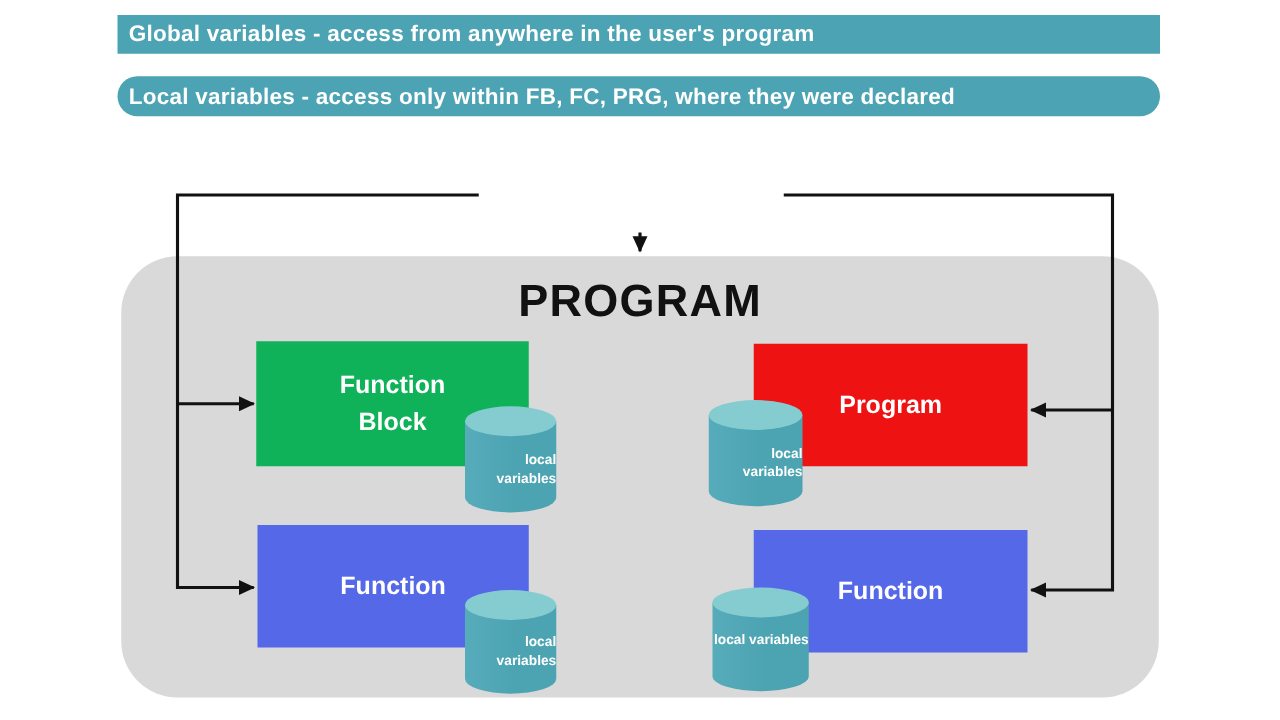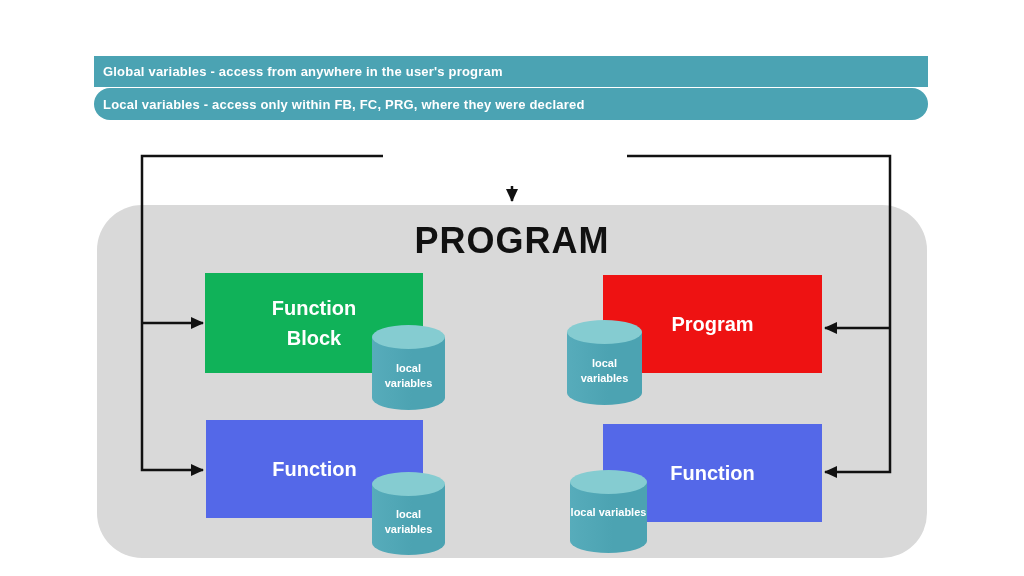--- a/index.html
+++ b/index.html
@@ -5,27 +5,26 @@
   html,body { margin:0; padding:0; background:#ffffff; }
   .canvas {
     position:relative; width:1024px; height:576px; background:#ffffff;
     font-family:"Liberation Sans", sans-serif; overflow:hidden;
   }
 
   
   .banner {
     position:absolute; left:94px; width:834px; height:31px;
     background:var(--banner-teal, #4BA3B3);
-    color:#ffffff; font-weight:700; font-size:13px;
+    color:#ffffff; font-weight:700; font-size:18px;
     display:flex; align-items:center; padding-left:9px; box-sizing:border-box;
     letter-spacing:0.2px;
-    margin-top:44px;
   }
   .banner.b1 { top:12px; }
-  .banner.b2 { top:44px; height:32px;border-radius:16px; }
+  .banner.b2 { top:61px; height:32px;border-radius:16px; }
 
   
   .pill {
     position:absolute; left:383px; top:131px; width:244px; height:51px;
     background:var(--pill-blue, #2F9BF1); border-radius:26px;
     color:#ffffff; font-weight:700; font-size:19px;
     display:flex; align-items:center; justify-content:center;
   }
 
   
@@ -56,21 +55,21 @@
     position:absolute; left:0; top:0; width:100%; height:24px; border-radius:50%;
     background:var(--cylinder-top, #85CCD1); z-index:2;
   }
   .cyl-body {
     position:absolute; left:0; top:12px; width:100%; bottom:0;
     background:linear-gradient(90deg, var(--cylinder-light, #57ACBB) 0%, var(--cylinder, #4CA3B2) 55%);
     border-radius:0 0 50% 50% / 0 0 12px 12px;
   }
   .cyl-label {
     position:absolute; left:0; right:0; top:42%; z-index:3;
-    color:#ffffff; font-weight:700; font-size:11px; text-align:center; line-height:1.35;
+    color:#ffffff; font-weight:700; font-size:11px; text-align:right; line-height:1.35;
   }
   .cylinder.c1 { left:372px; top:325px; width:73px; height:85px; }
   .cylinder.c2 { left:567px; top:320px; width:75px; height:85px; }
   .cylinder.c3 { left:372px; top:472px; width:73px; height:83px; }
   .cylinder.c4 { left:570px; top:470px; width:77px; height:83px; }
 
   
   svg.arrows { position:absolute; left:0; top:0; z-index:5; pointer-events:none; }
   .arrows .wire { stroke:var(--line, #111111); stroke-width:2.5; fill:none; }
   .arrows .head { fill:var(--line, #111111); stroke:none; }

